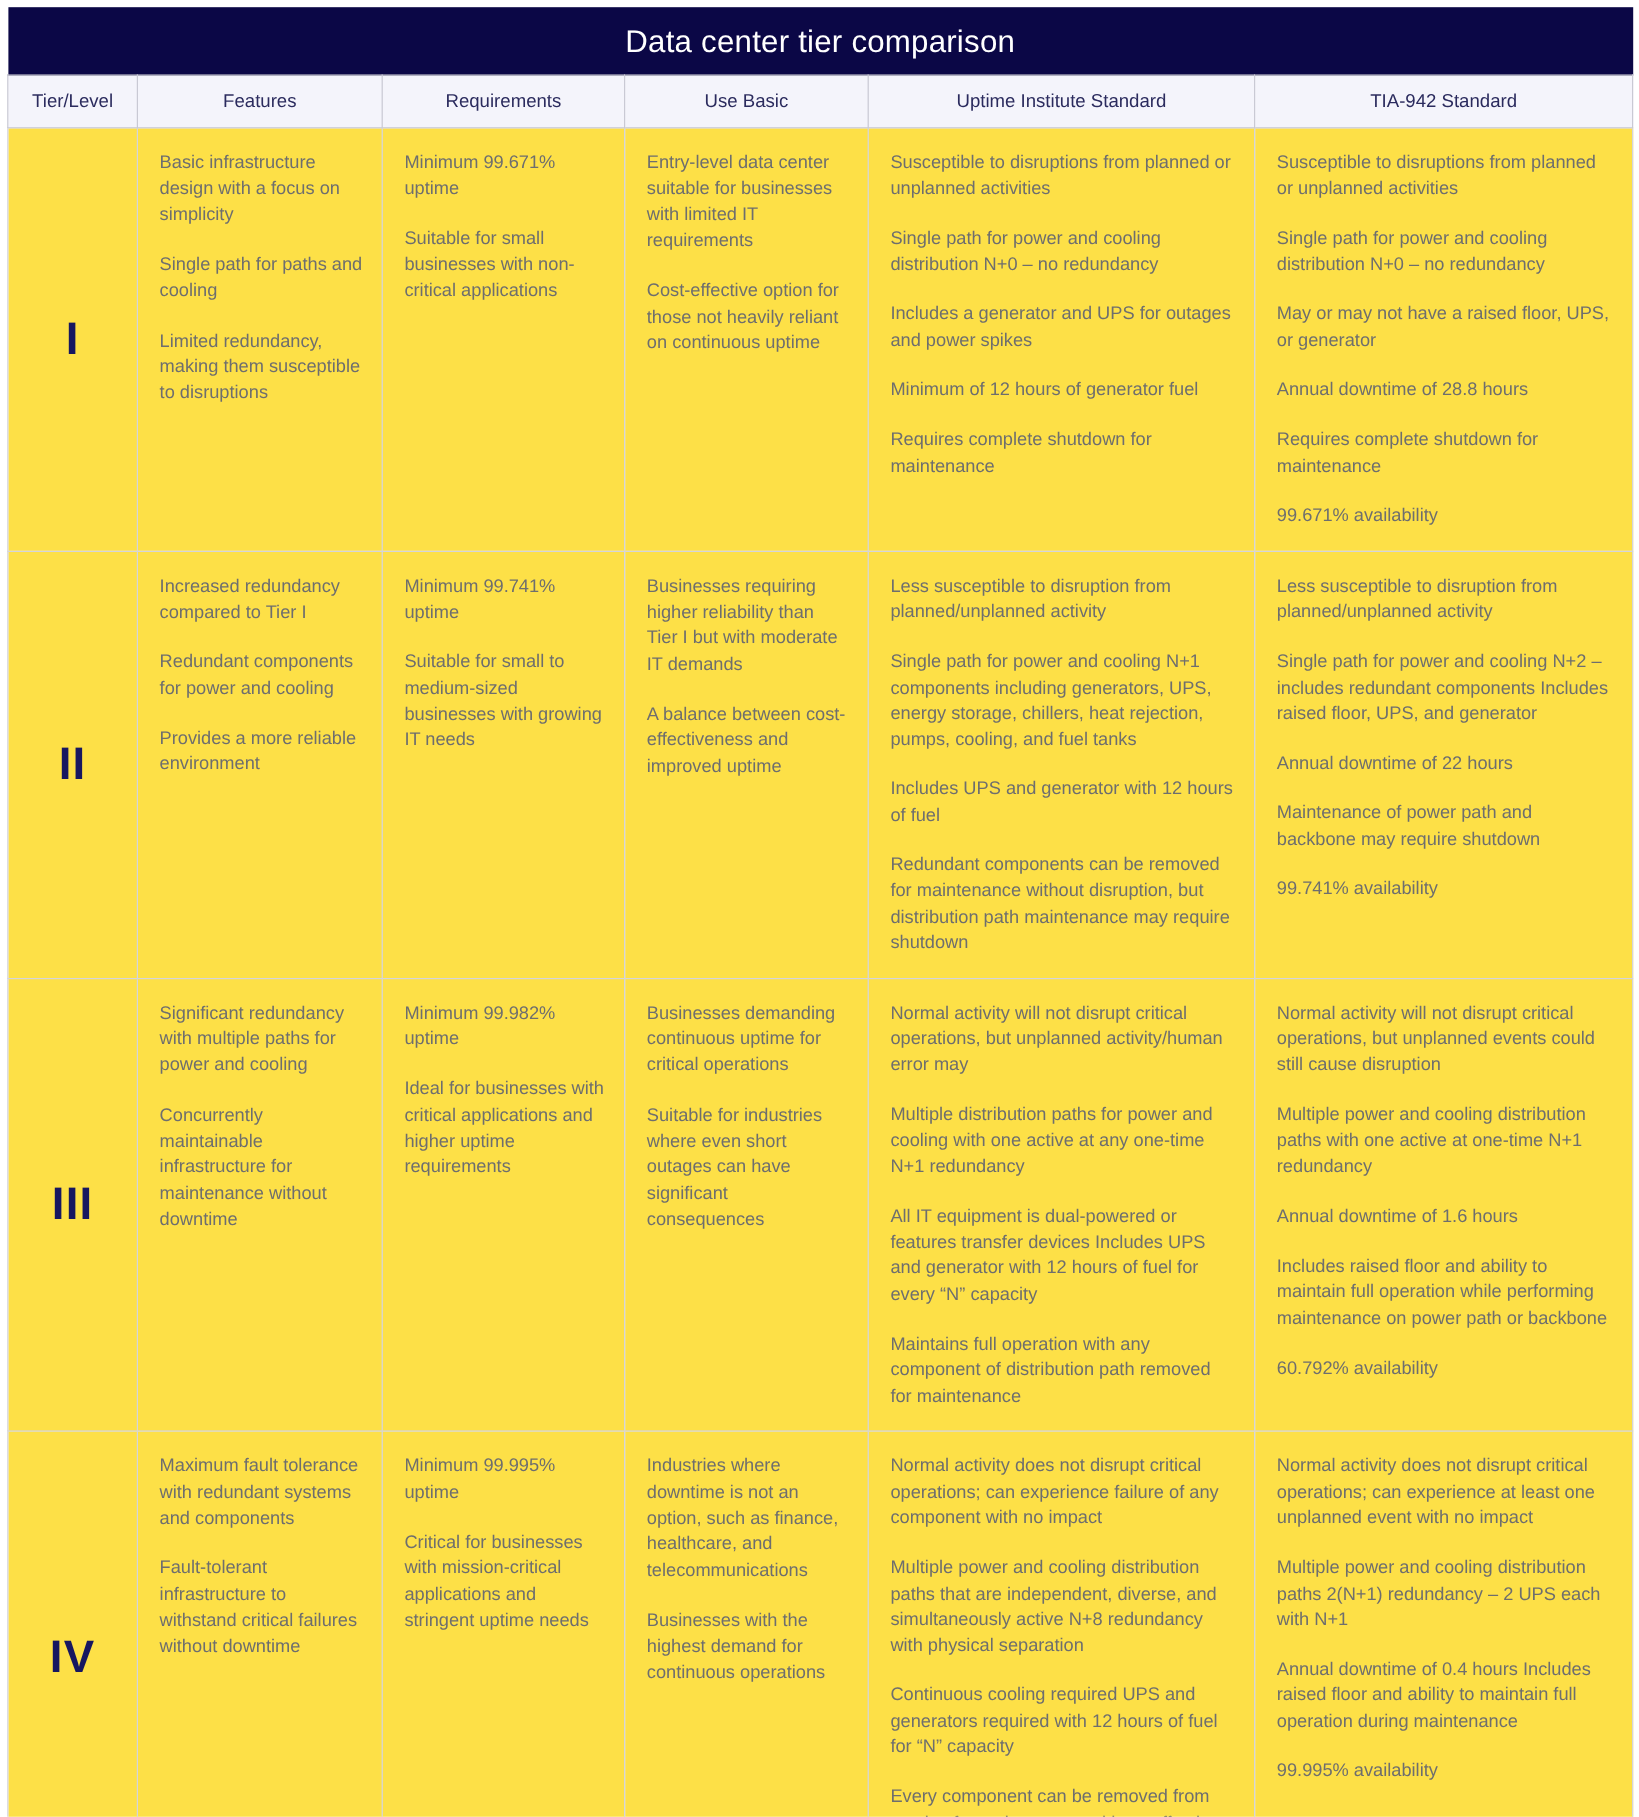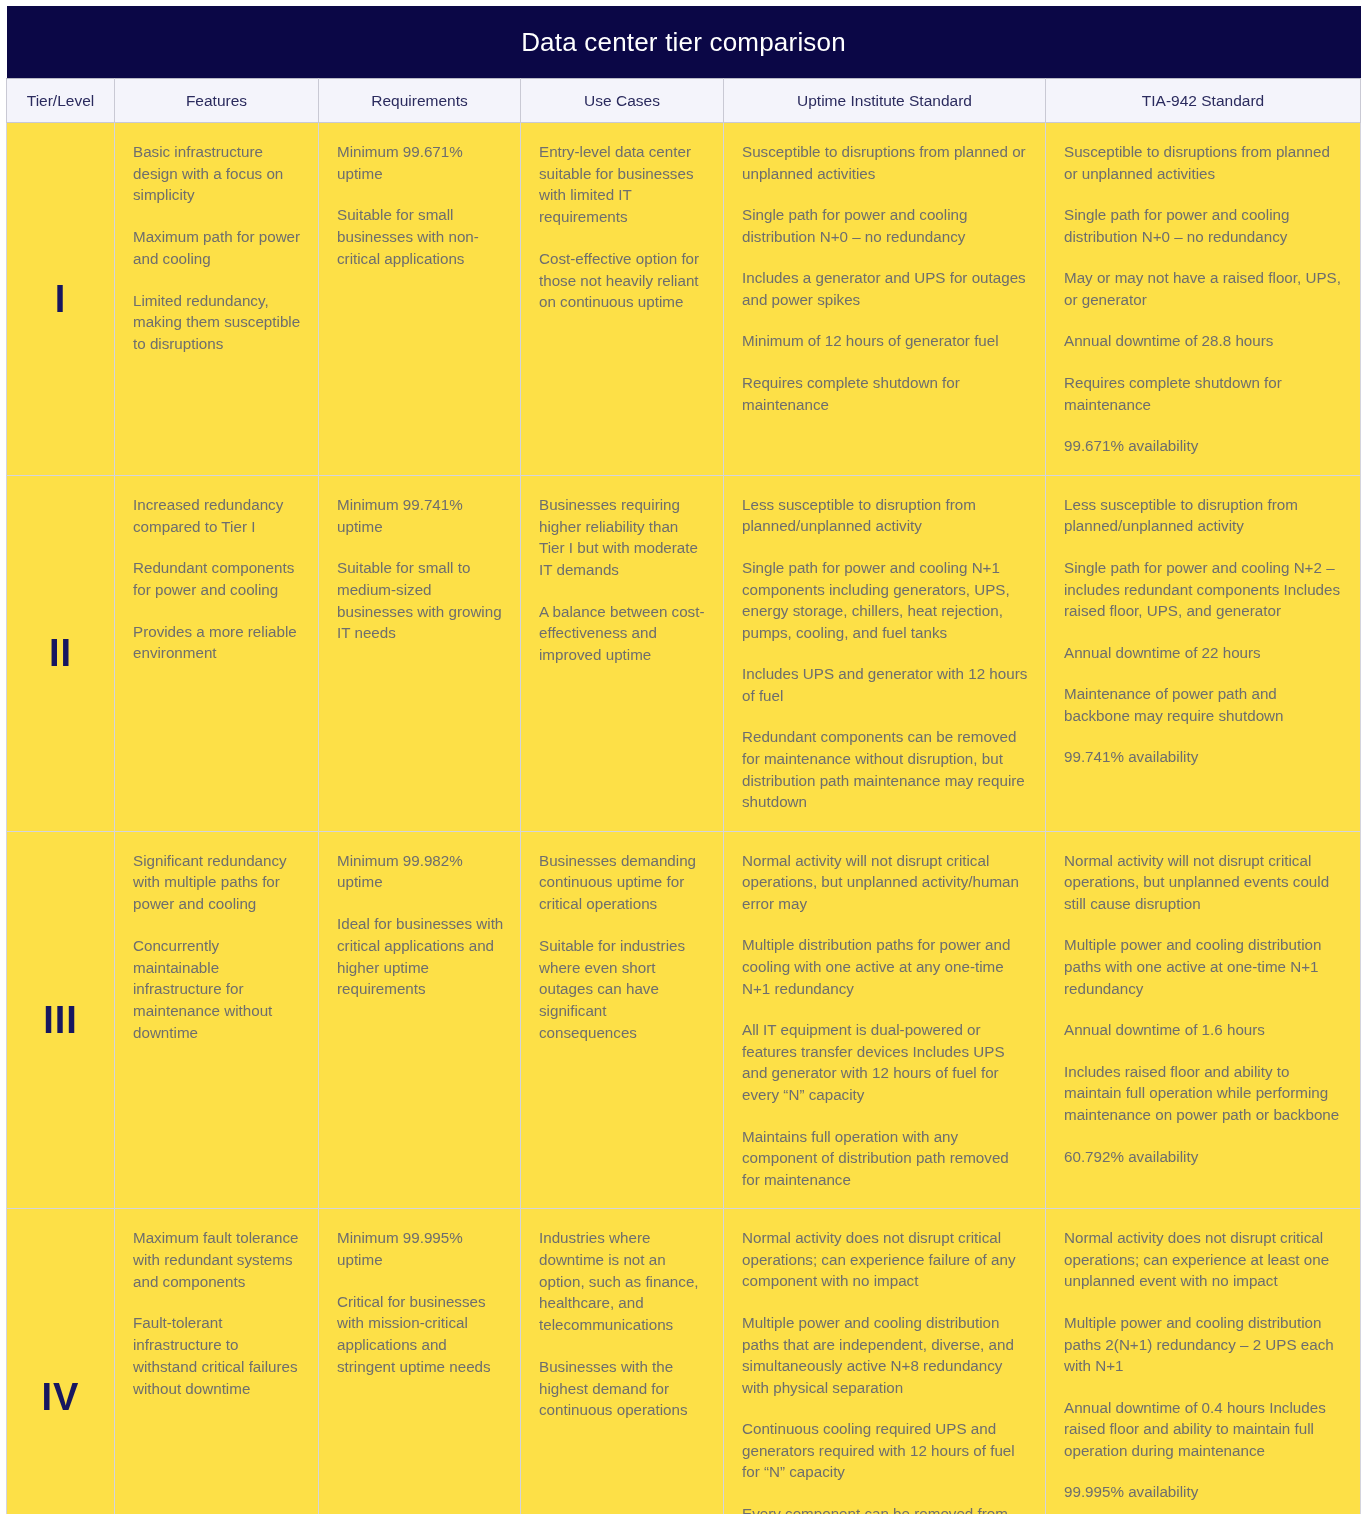--- a/index.html
+++ b/index.html
@@ -28,21 +28,21 @@
   }
 
   
   .title-cell {
     background: #0b0746;
     color: #ffffff;
     text-align: center;
     font-size: 26px;
     font-weight: 400;
     letter-spacing: .2px;
-    height: 72px;
+    height: 56px;
     padding: 0;
     border: none;
   }
 
   
   thead tr.col-head th {
     background: #f4f4fb;
     color: #2b2b5e;
     font-size: 15.5px;
     font-weight: 400;
@@ -104,31 +104,31 @@
       <col class="c-tia">
     </colgroup>
     <thead>
       <tr>
         <th class="title-cell" colspan="6">Data center tier comparison</th>
       </tr>
       <tr class="col-head">
         <th>Tier/Level</th>
         <th>Features</th>
         <th>Requirements</th>
-        <th>Use Cases</th>
+        <th>Use Basic</th>
         <th>Uptime Institute Standard</th>
         <th>TIA-942 Standard</th>
       </tr>
     </thead>
     <tbody id="table-body">
         <tr>
           <td class="tier-cell"><span class="tier-numeral">I</span></td>
           <td class="narrow">
             <p class="cell-para">Basic infrastructure design with a focus on simplicity</p>
-            <p class="cell-para">Maximum path for power and cooling</p>
+            <p class="cell-para">Single path for paths and cooling</p>
             <p class="cell-para">Limited redundancy, making them susceptible to disruptions</p>
           </td>
           <td class="narrow">
             <p class="cell-para">Minimum 99.671% uptime</p>
             <p class="cell-para">Suitable for small businesses with non-critical applications</p>
           </td>
           <td class="narrow">
             <p class="cell-para">Entry-level data center suitable for businesses with limited IT requirements</p>
             <p class="cell-para">Cost-effective option for those not heavily reliant on continuous uptime</p>
           </td>

